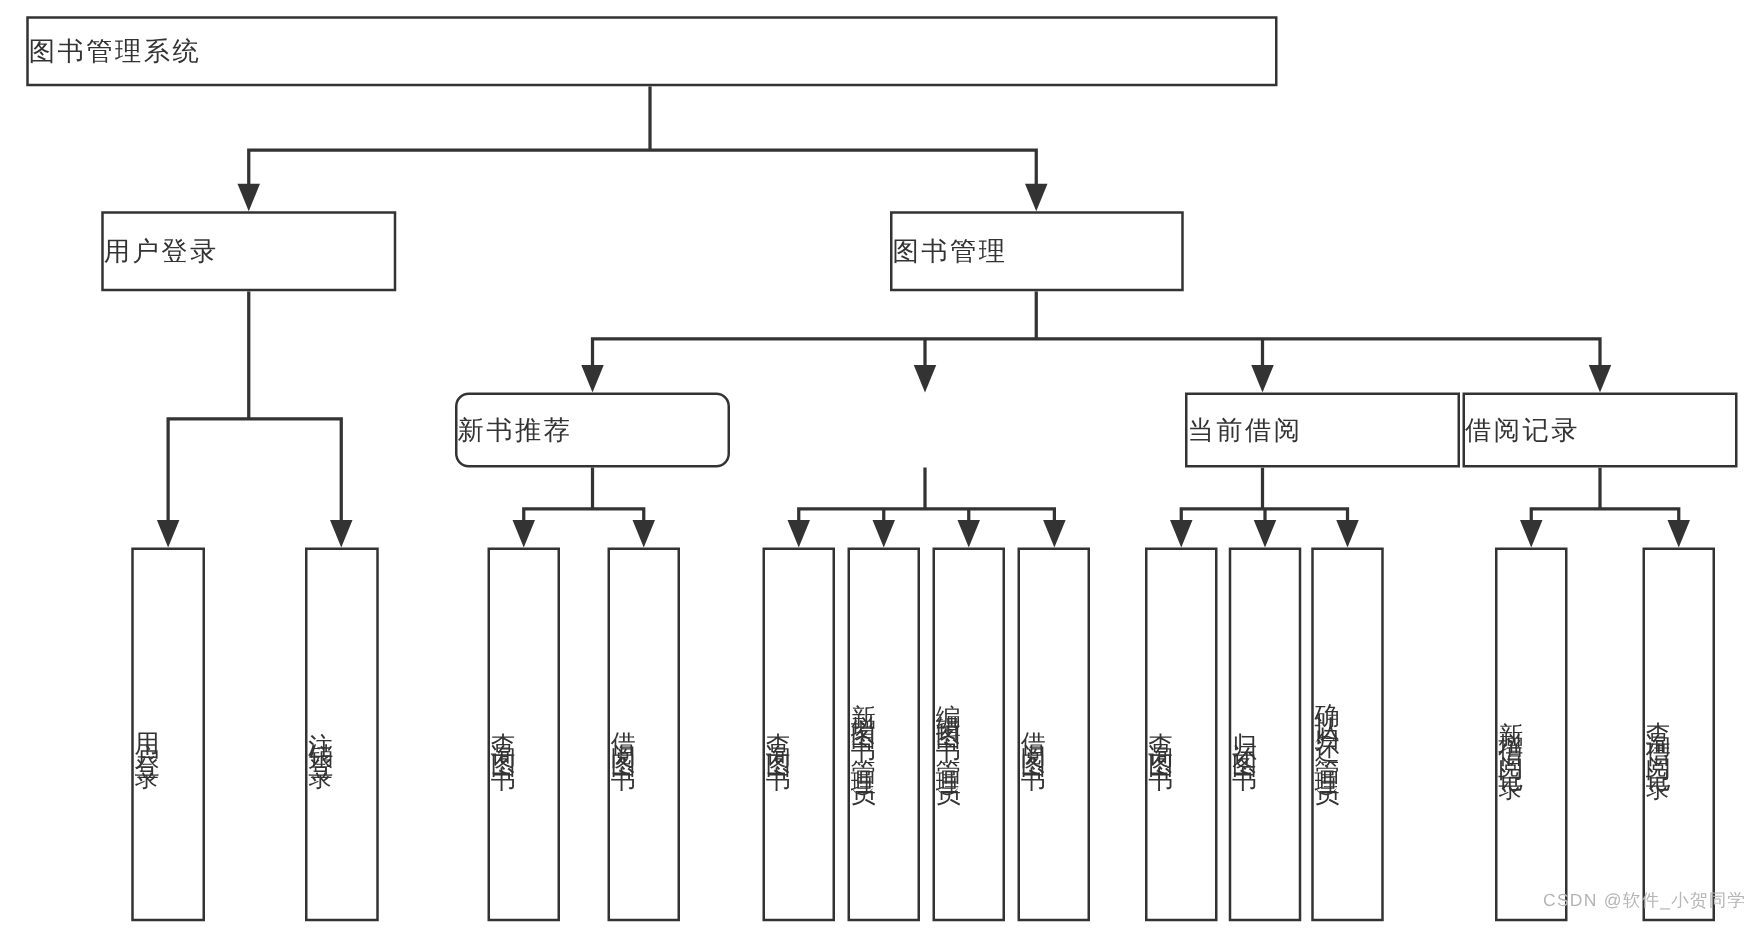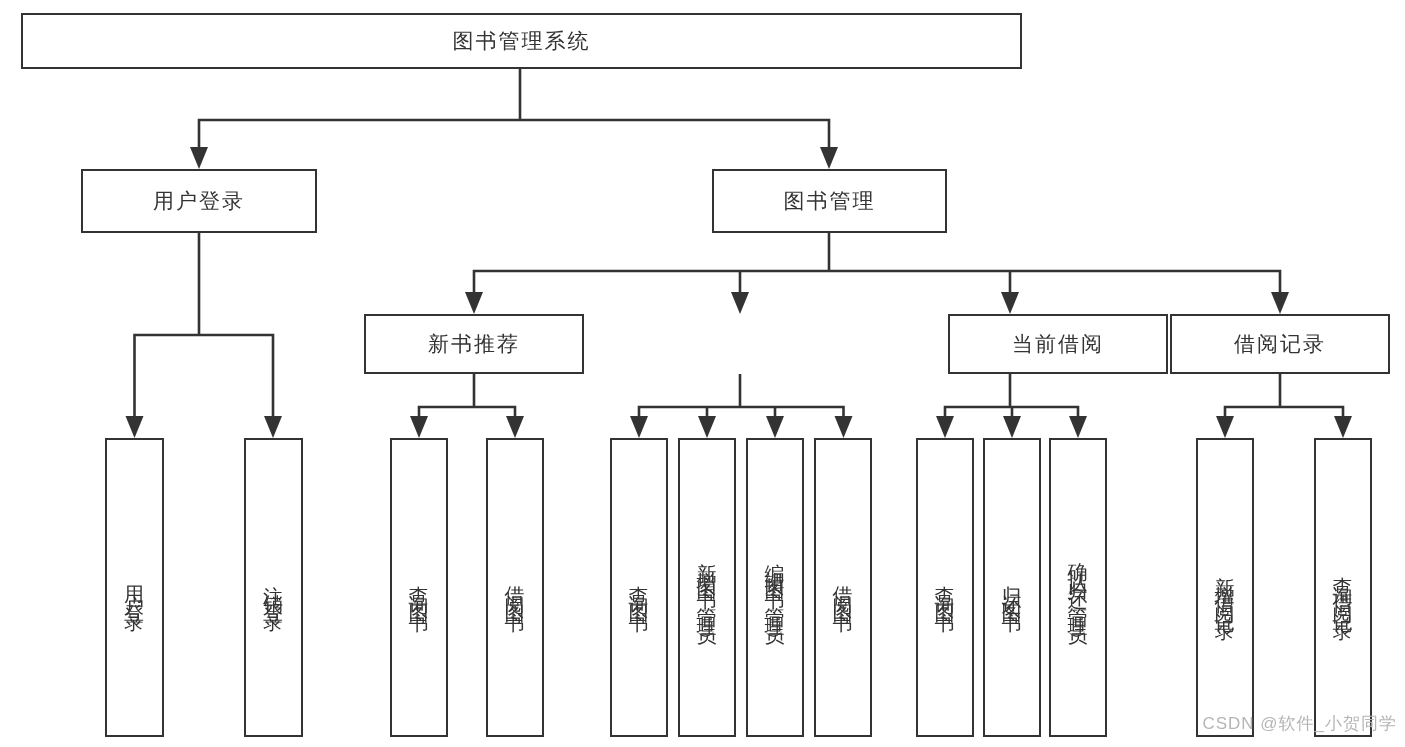--- a/index.html
+++ b/index.html
@@ -30,40 +30,39 @@
     fill: var(--line, #333333);
     stroke: none;
   }
   .node {
     position: absolute;
     box-sizing: border-box;
     background: #ffffff;
     border: 2.6px solid var(--line, #333333);
     display: flex;
     align-items: center;
-    justify-content: center;
     color: var(--text, #333333);
   }
   .hnode {
     font-size: 21px;
     letter-spacing: 2px;
     white-space: nowrap;
   }
   .vnode span {
     writing-mode: vertical-rl;
     text-orientation: mixed;
     font-size: 20px;
     letter-spacing: 9px;
     line-height: 1;
   }
   #watermark {
     position: absolute;
     right: 8px;
     top: 712px;
-    font-size: 17px;
+    font-size: 14px;
     letter-spacing: 1px;
     color: var(--wm, #b5b5b5);
     white-space: nowrap;
   }
 </style>
 </head>
 <body>
 
 <div id="canvas">
 
@@ -110,21 +109,21 @@
     <span>图书管理系统</span>
   </div>
 
   <div class="node hnode" style="left:81px; top:169px; width:236px; height:64px;">
     <span>用户登录</span>
   </div>
   <div class="node hnode" style="left:712px; top:169px; width:235px; height:64px;">
     <span>图书管理</span>
   </div>
 
-  <div class="node hnode" style="left:364px; top:314px; width:220px; height:60px;">
+  <div class="node hnode" style="left:364px; top:314px; width:220px; height:60px;border-radius:11px;">
     <span>新书推荐</span>
   </div>
   <div class="node hnode" style="left:948px; top:314px; width:220px; height:60px;">
     <span>当前借阅</span>
   </div>
   <div class="node hnode" style="left:1170px; top:314px; width:220px; height:60px;">
     <span>借阅记录</span>
   </div>
 
   <div class="node vnode" style="left:105px; top:438px; width:59px; height:299px;">

